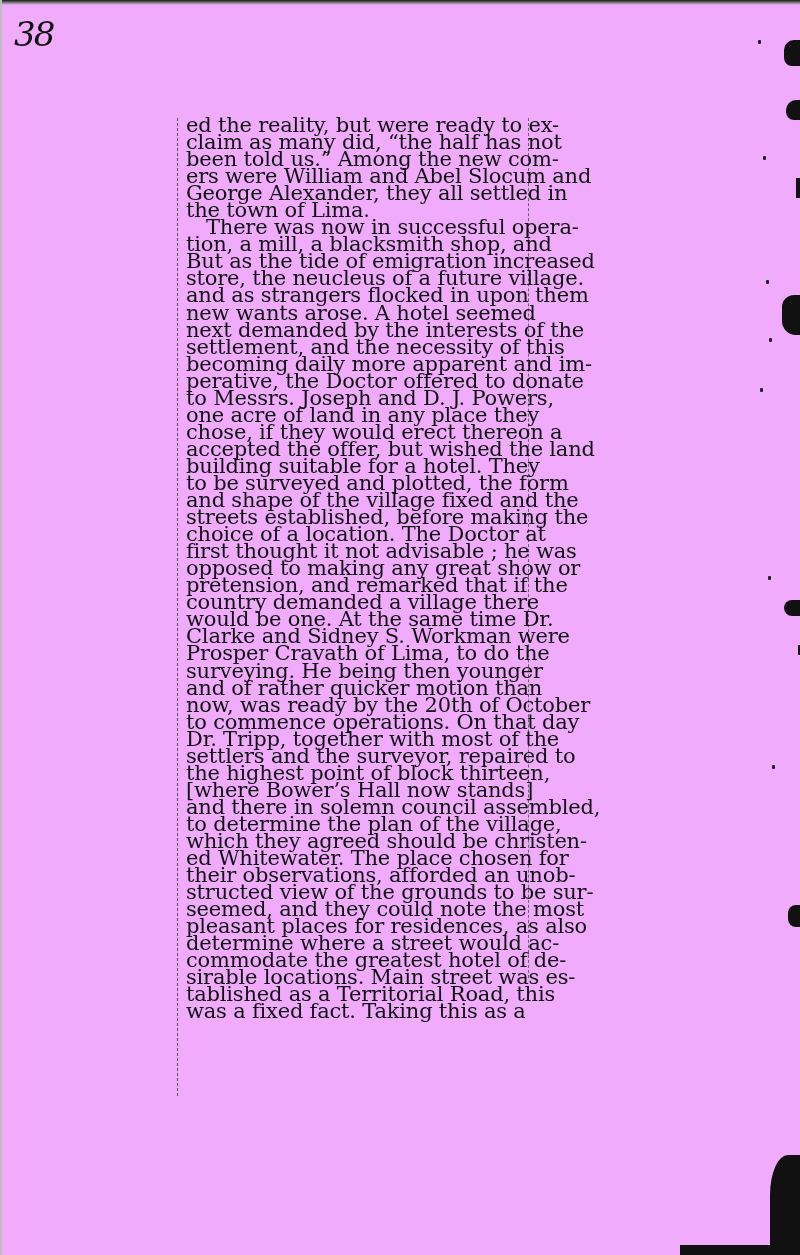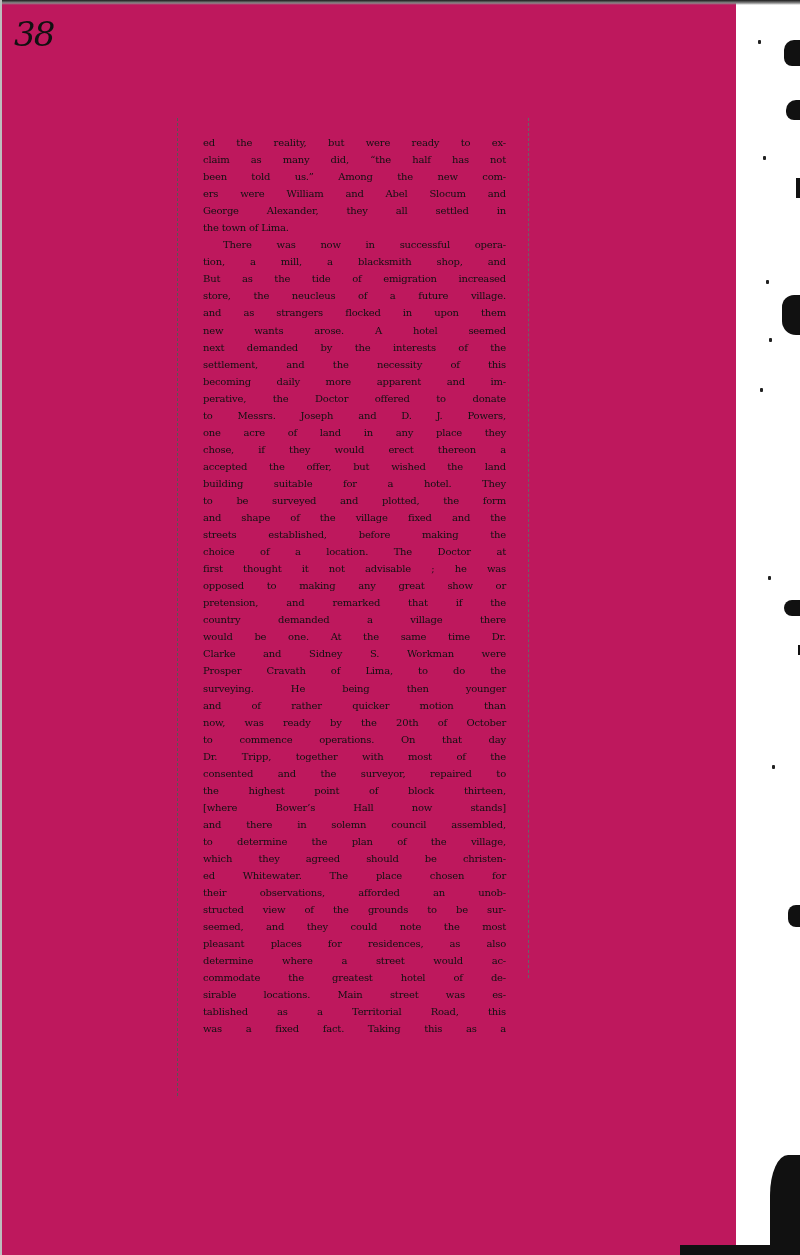--- a/index.html
+++ b/index.html
@@ -9,22 +9,22 @@
     }
     body {
       width: 800px;
       height: 1255px;
       position: relative;
       overflow: hidden;
     }
     .page {
       position: absolute;
       left: 0; top: 0;
-      width: 736px; height: 1255px;
-      background: #be185d;
+      width: 800px; height: 1255px;
+      background: #f0abfc;
     }
     .top-edge {
       position: absolute;
       left: 0; top: 0;
       width: 800px; height: 5px;
       background: linear-gradient(#1a1a1a, #8a8a8a 60%, rgba(255,255,255,0));
     }
     .left-edge {
       position: absolute;
       left: 0; top: 0;
@@ -53,24 +53,24 @@
       border-left: 1px dashed #555;
     }
     .rule-right {
       position: absolute;
       left: 528px; top: 118px;
       width: 1px; height: 860px;
       border-left: 1px dashed #666;
     }
     .column-text {
       font-family: "DejaVu Serif", serif;
-      font-size: 10px;
+      font-size: 21px;
       line-height: 17.05px;
       color: #111;
-      margin: 17px;
+      margin: 0;
       padding: 0 2px 0 6px;
     }
     .line {
       display: block;
       white-space: nowrap;
       text-align: justify;
       text-align-last: justify;
       letter-spacing: -0.2px;
     }
     .line.last {
@@ -147,21 +147,21 @@
         <span class="line">pretension, and remarked  that if the</span>
         <span class="line">country  demanded  a  village  there</span>
         <span class="line">would be one.  At the same time  Dr.</span>
         <span class="line">Clarke and  Sidney S. Workman were</span>
         <span class="line">Prosper Cravath  of Lima,  to do  the</span>
         <span class="line">surveying.  He  being  then  younger</span>
         <span class="line">and of  rather  quicker  motion  than</span>
         <span class="line">now, was ready by the 20th of October</span>
         <span class="line">to commence operations.  On that day</span>
         <span class="line">Dr. Tripp,  together with most  of the</span>
-        <span class="line">consented and the  surveyor, repaired to</span>
+        <span class="line">settlers and the  surveyor, repaired to</span>
         <span class="line">the  highest point  of  block thirteen,</span>
         <span class="line">[where  Bower’s  Hall  now  stands]</span>
         <span class="line">and there in solemn council assembled,</span>
         <span class="line">to determine  the plan  of the village,</span>
         <span class="line">which they agreed should be christen-</span>
         <span class="line">ed Whitewater.   The place chosen for</span>
         <span class="line">their observations,  afforded an unob-</span>
         <span class="line">structed view of the grounds to be sur-</span>
         <span class="line">seemed,  and they could note the most</span>
         <span class="line">pleasant places for residences,  as also</span>

